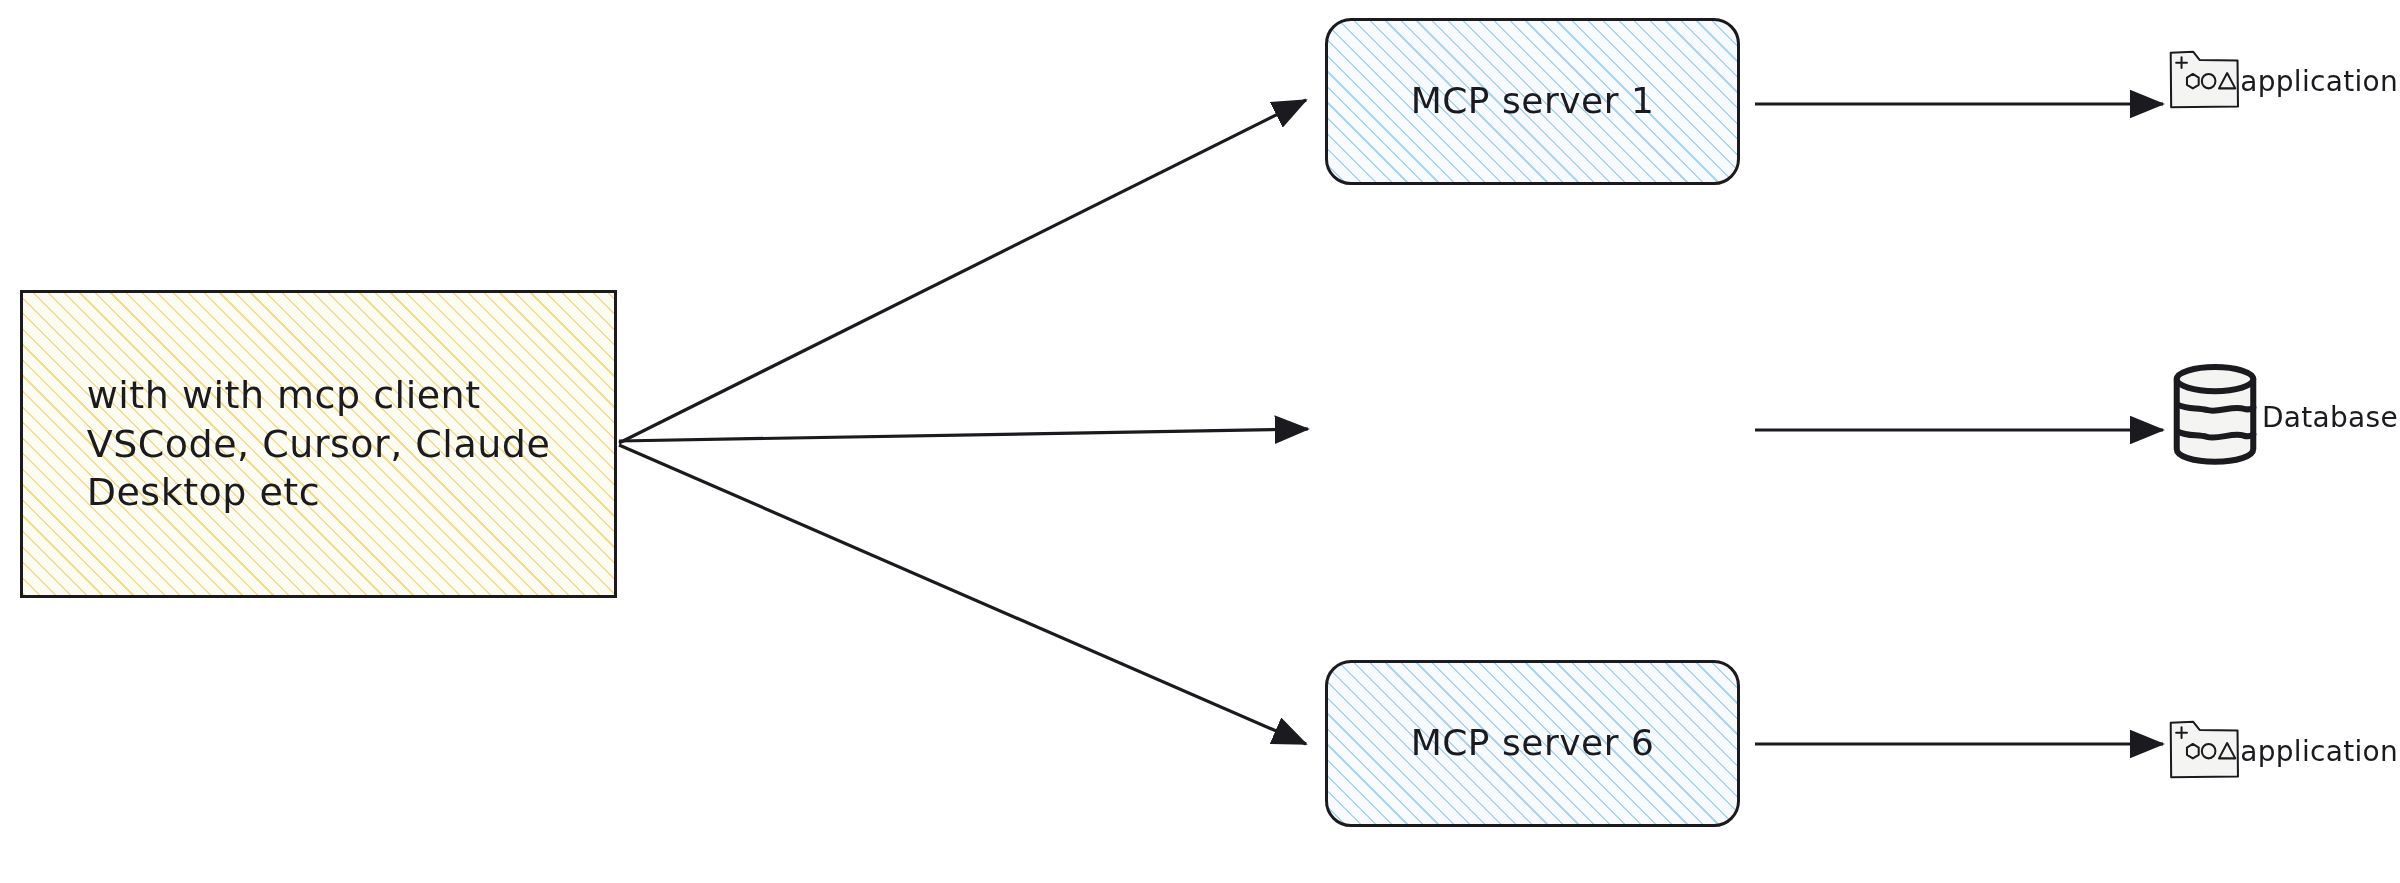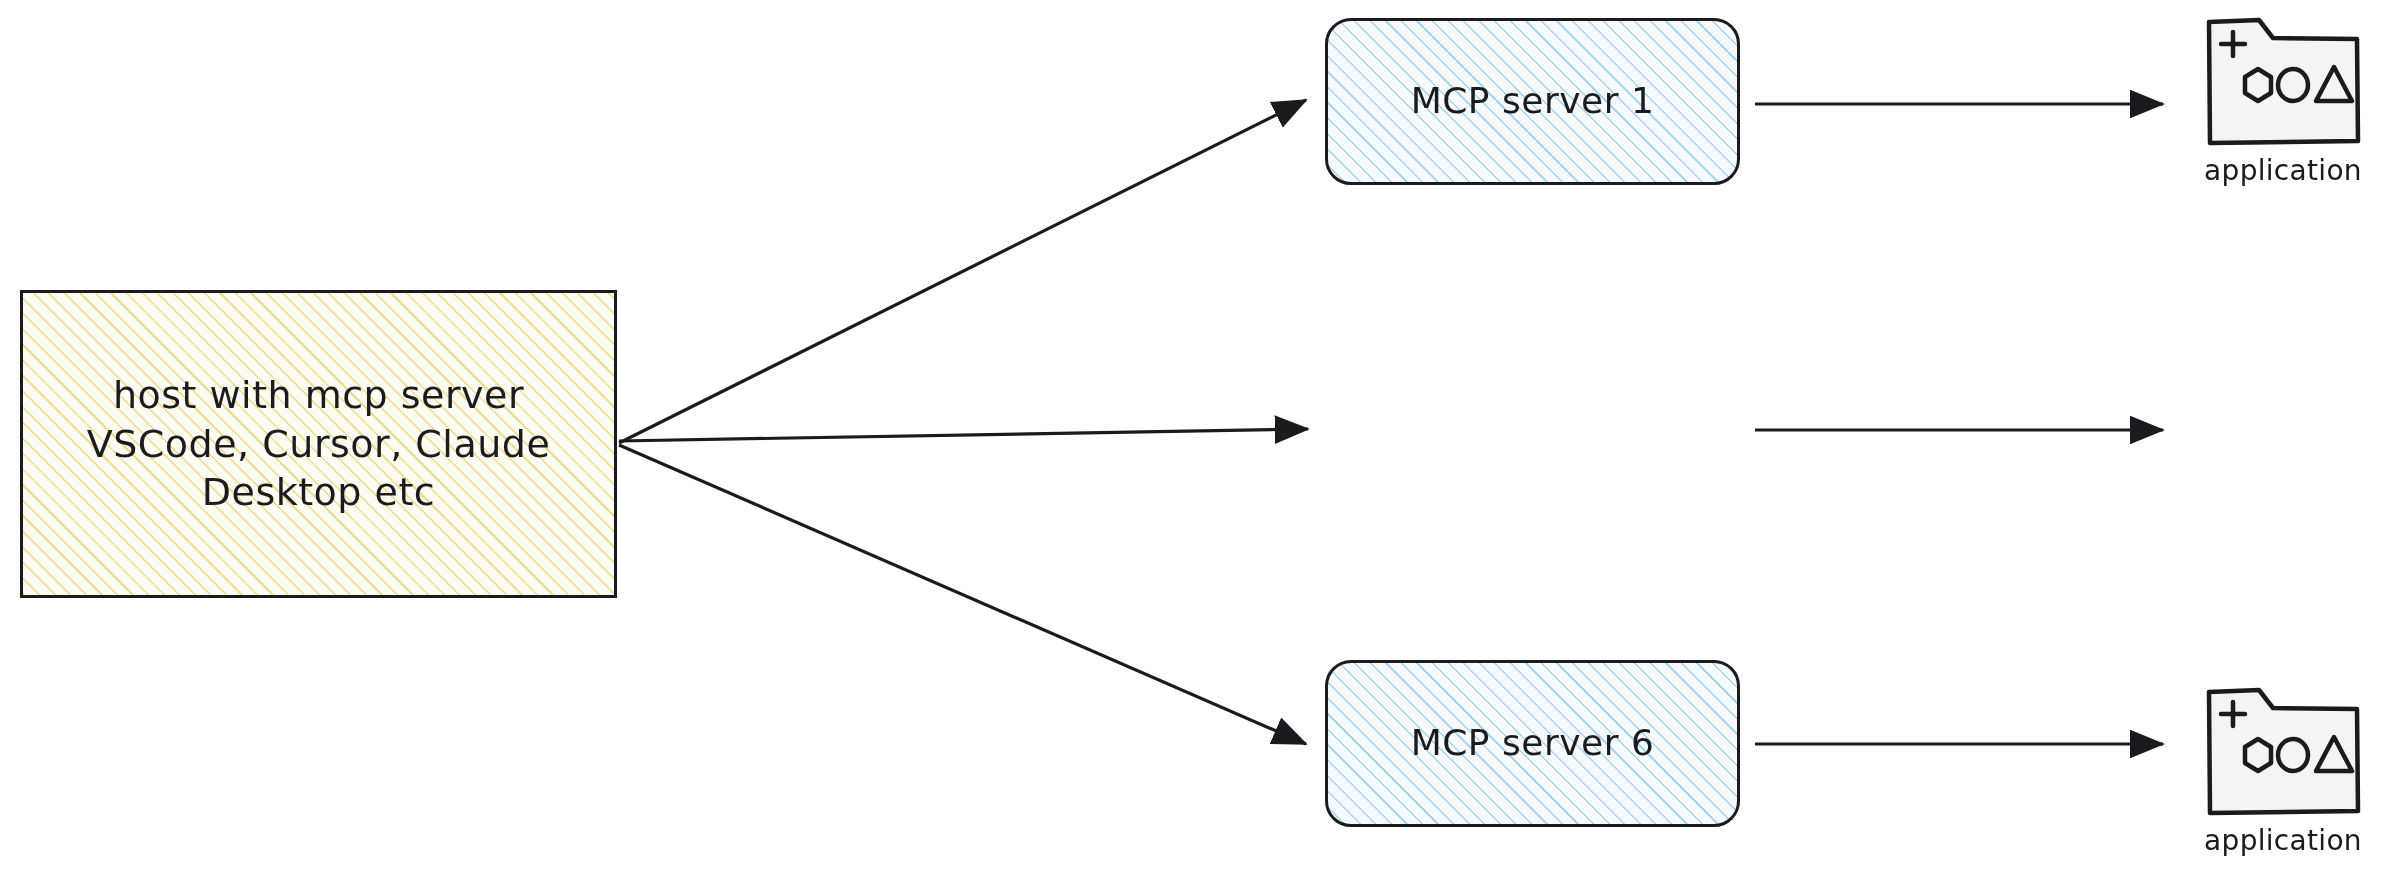--- a/index.html
+++ b/index.html
@@ -16,21 +16,20 @@
     width: 2400px;
     height: 883px;
     background: #ffffff;
     overflow: hidden;
   }
 
   
   .node-label {
     position: relative;
     z-index: 3;
-    text-align: center;
     color: #1b1b1f;
     font-family: "DejaVu Sans", sans-serif;
     letter-spacing: 0.5px;
     line-height: 1.28;
     pointer-events: none;
     white-space: pre-line;
   }
 
   
   #host-box {
@@ -84,21 +83,21 @@
   }
   #mcp-box-1 { top: 18px; }
   #mcp-box-2 { top: 345px; }
   #mcp-box-3 { top: 660px; }
 
   
   .endpoint {
     position: absolute;
     width: 230px;
     display: flex;
-    flex-direction: column;
+    flex-direction: row;
     align-items: center;
     text-align: right;
   }
   .endpoint .endpoint-caption {
     margin-top: 6px;
     font-size: 28px;
     color: #1b1b1f;
     font-family: "DejaVu Sans", sans-serif;
     letter-spacing: 0.3px;
   }
@@ -135,21 +134,21 @@
     <line x1="619" y1="445" x2="1306" y2="744" stroke="#1b1b1f" stroke-width="3.2" marker-end="url(#arrowhead)"></line>
 
     <line x1="1755" y1="104" x2="2163" y2="104" stroke="#1b1b1f" stroke-width="3.2" marker-end="url(#arrowhead)"></line>
 
     <line x1="1755" y1="430" x2="2163" y2="430" stroke="#1b1b1f" stroke-width="3.2" marker-end="url(#arrowhead)"></line>
 
     <line x1="1755" y1="744" x2="2163" y2="744" stroke="#1b1b1f" stroke-width="3.2" marker-end="url(#arrowhead)"></line>
   </svg>
 
   <div id="host-box">
-    <div class="node-label">host with mcp server
+    <div class="node-label">with with mcp client
 VSCode, Cursor, Claude
 Desktop etc</div>
   </div>
 
   <div id="mcp-box-1" class="mcp-box">
     <div class="node-label">MCP server 1</div>
   </div>
 
 
   <div id="mcp-box-3" class="mcp-box">
@@ -160,20 +159,29 @@
     <svg class="icon-svg" width="160" height="140" viewBox="0 0 160 140" xmlns="http://www.w3.org/2000/svg">
       <path d="M6 14 L56 12 L70 30 L154 31 L155 133 L7 135 Z" fill="#f4f4f2" stroke="#1b1b1f" stroke-width="4.5" stroke-linejoin="round" stroke-linecap="round"></path>
       <path d="M18 36 L42 36 M30 24 L30 48" stroke="#1b1b1f" stroke-width="4.5" stroke-linecap="round"></path>
       <polygon points="42,69 55,61 68,69 68,85 55,93 42,85" fill="none" stroke="#1b1b1f" stroke-width="4.5" stroke-linejoin="round"></polygon>
       <ellipse cx="90" cy="77" rx="15" ry="16" fill="none" stroke="#1b1b1f" stroke-width="4.5"></ellipse>
       <polygon points="131,59 149,93 113,93" fill="none" stroke="#1b1b1f" stroke-width="4.5" stroke-linejoin="round"></polygon>
     </svg>
     <div class="endpoint-caption">application</div>
   </div>
 
+  <div id="endpoint-database" class="endpoint">
+    <svg class="icon-svg" width="140" height="152" viewBox="0 0 140 152" xmlns="http://www.w3.org/2000/svg">
+      <path d="M13 24 L13 128 C13 139 38 147 70 147 C102 147 127 139 127 128 L127 24 Z" fill="#f4f4f2" stroke="#1b1b1f" stroke-width="9" stroke-linejoin="round"></path>
+      <ellipse cx="70" cy="24" rx="57" ry="18" fill="#f4f4f2" stroke="#1b1b1f" stroke-width="9"></ellipse>
+      <path d="M14 62 C30 70 44 66 58 70 C74 75 96 63 112 68 C119 70 124 69 127 66" fill="none" stroke="#1b1b1f" stroke-width="9" stroke-linecap="round"></path>
+      <path d="M14 102 C30 110 44 106 58 110 C74 115 96 103 112 108 C119 110 124 109 127 106" fill="none" stroke="#1b1b1f" stroke-width="9" stroke-linecap="round"></path>
+    </svg>
+    <div class="endpoint-caption">Database</div>
+  </div>
 
   <div id="endpoint-app-bot" class="endpoint">
     <svg class="icon-svg" width="160" height="140" viewBox="0 0 160 140" xmlns="http://www.w3.org/2000/svg">
       <path d="M6 14 L56 12 L70 30 L154 31 L155 133 L7 135 Z" fill="#f4f4f2" stroke="#1b1b1f" stroke-width="4.5" stroke-linejoin="round" stroke-linecap="round"></path>
       <path d="M18 36 L42 36 M30 24 L30 48" stroke="#1b1b1f" stroke-width="4.5" stroke-linecap="round"></path>
       <polygon points="42,69 55,61 68,69 68,85 55,93 42,85" fill="none" stroke="#1b1b1f" stroke-width="4.5" stroke-linejoin="round"></polygon>
       <ellipse cx="90" cy="77" rx="15" ry="16" fill="none" stroke="#1b1b1f" stroke-width="4.5"></ellipse>
       <polygon points="131,59 149,93 113,93" fill="none" stroke="#1b1b1f" stroke-width="4.5" stroke-linejoin="round"></polygon>
     </svg>
     <div class="endpoint-caption">application</div>

